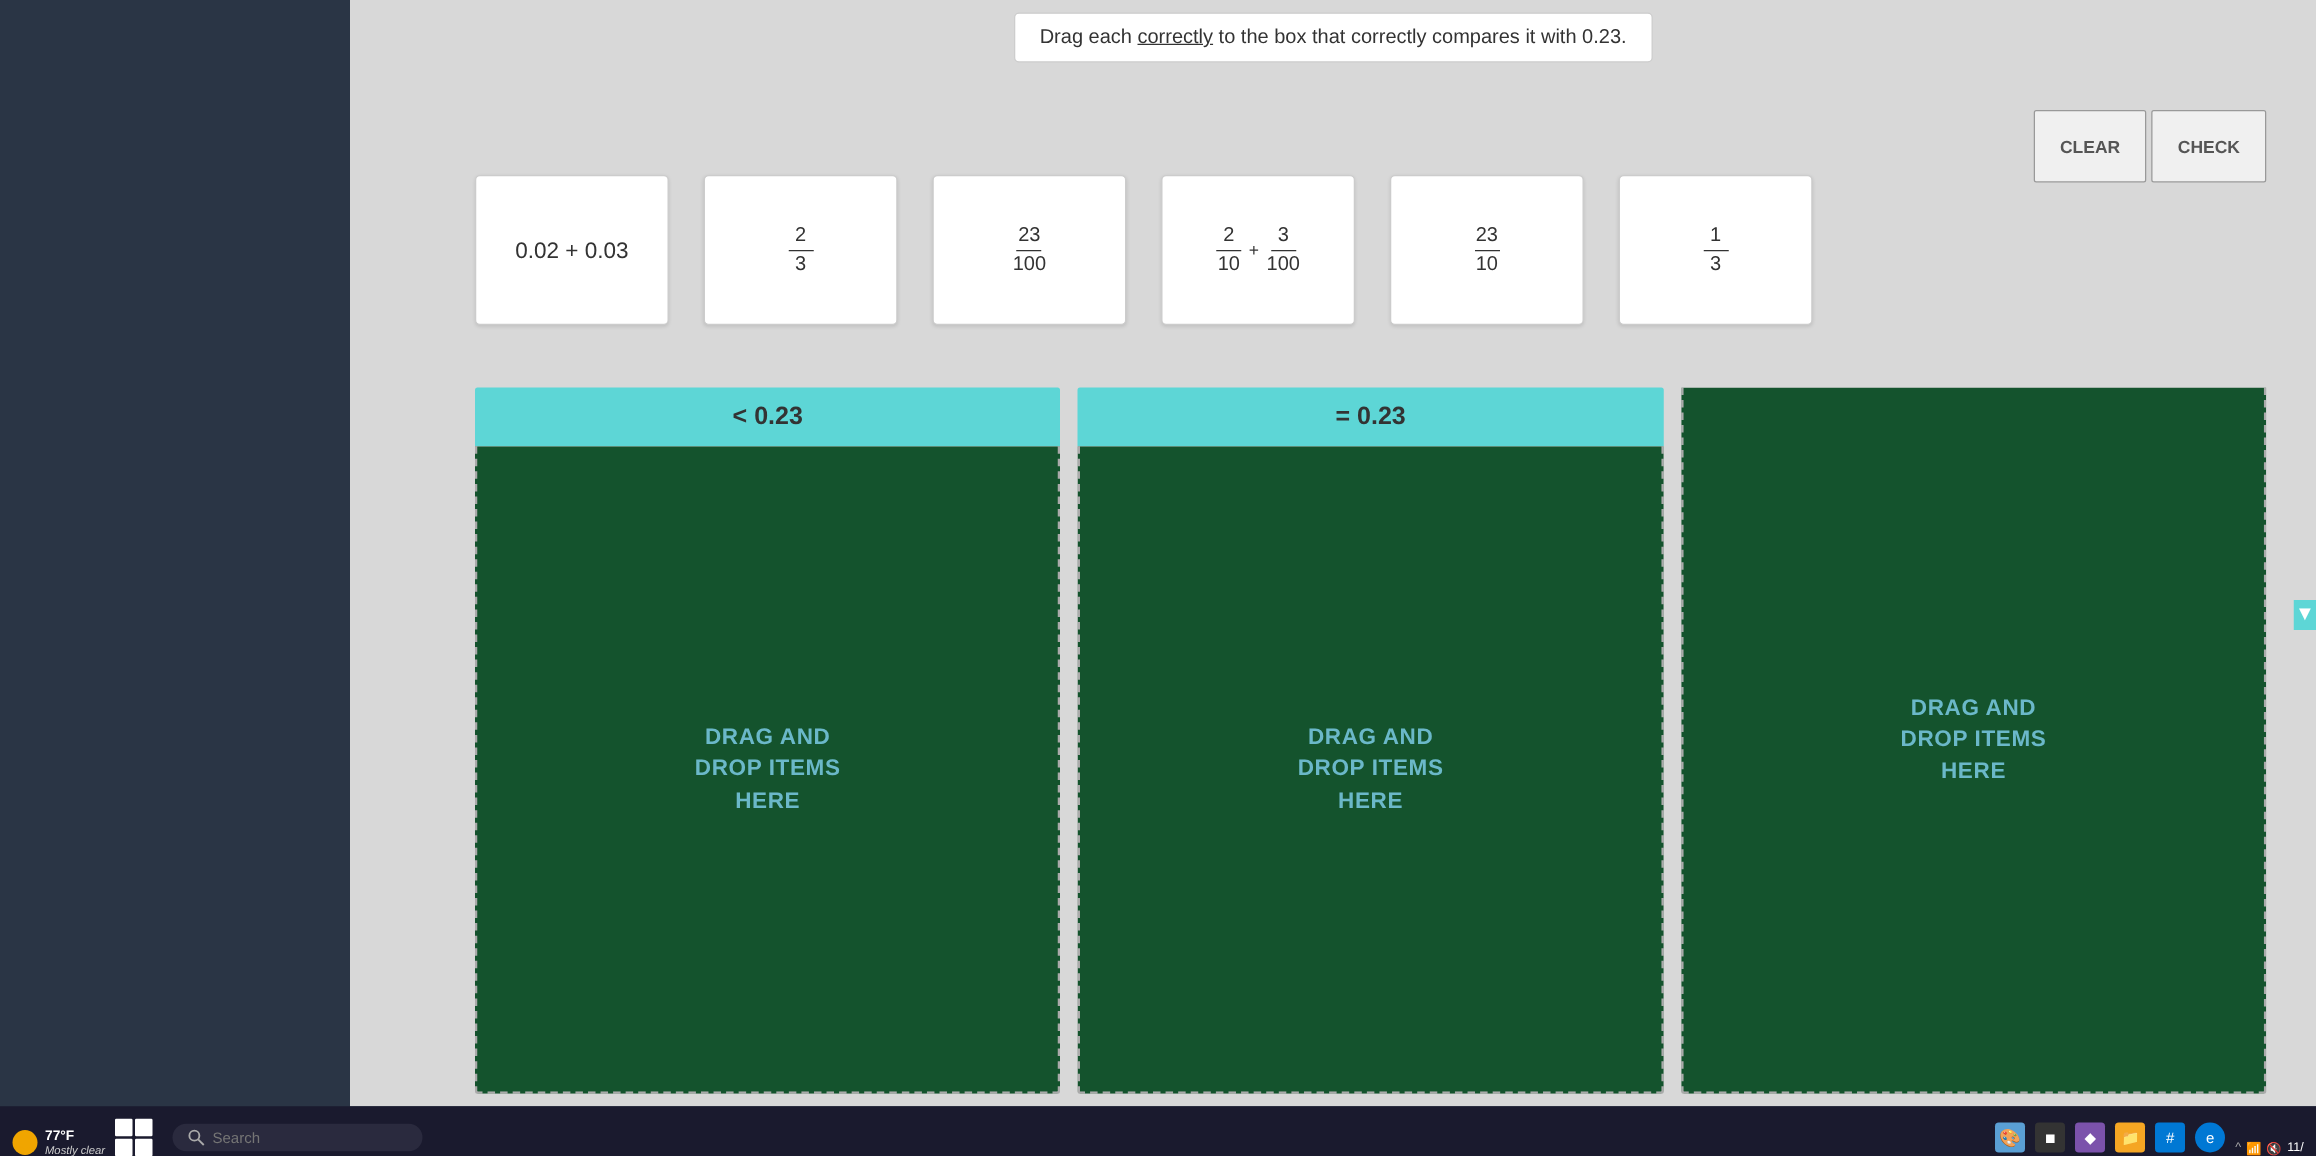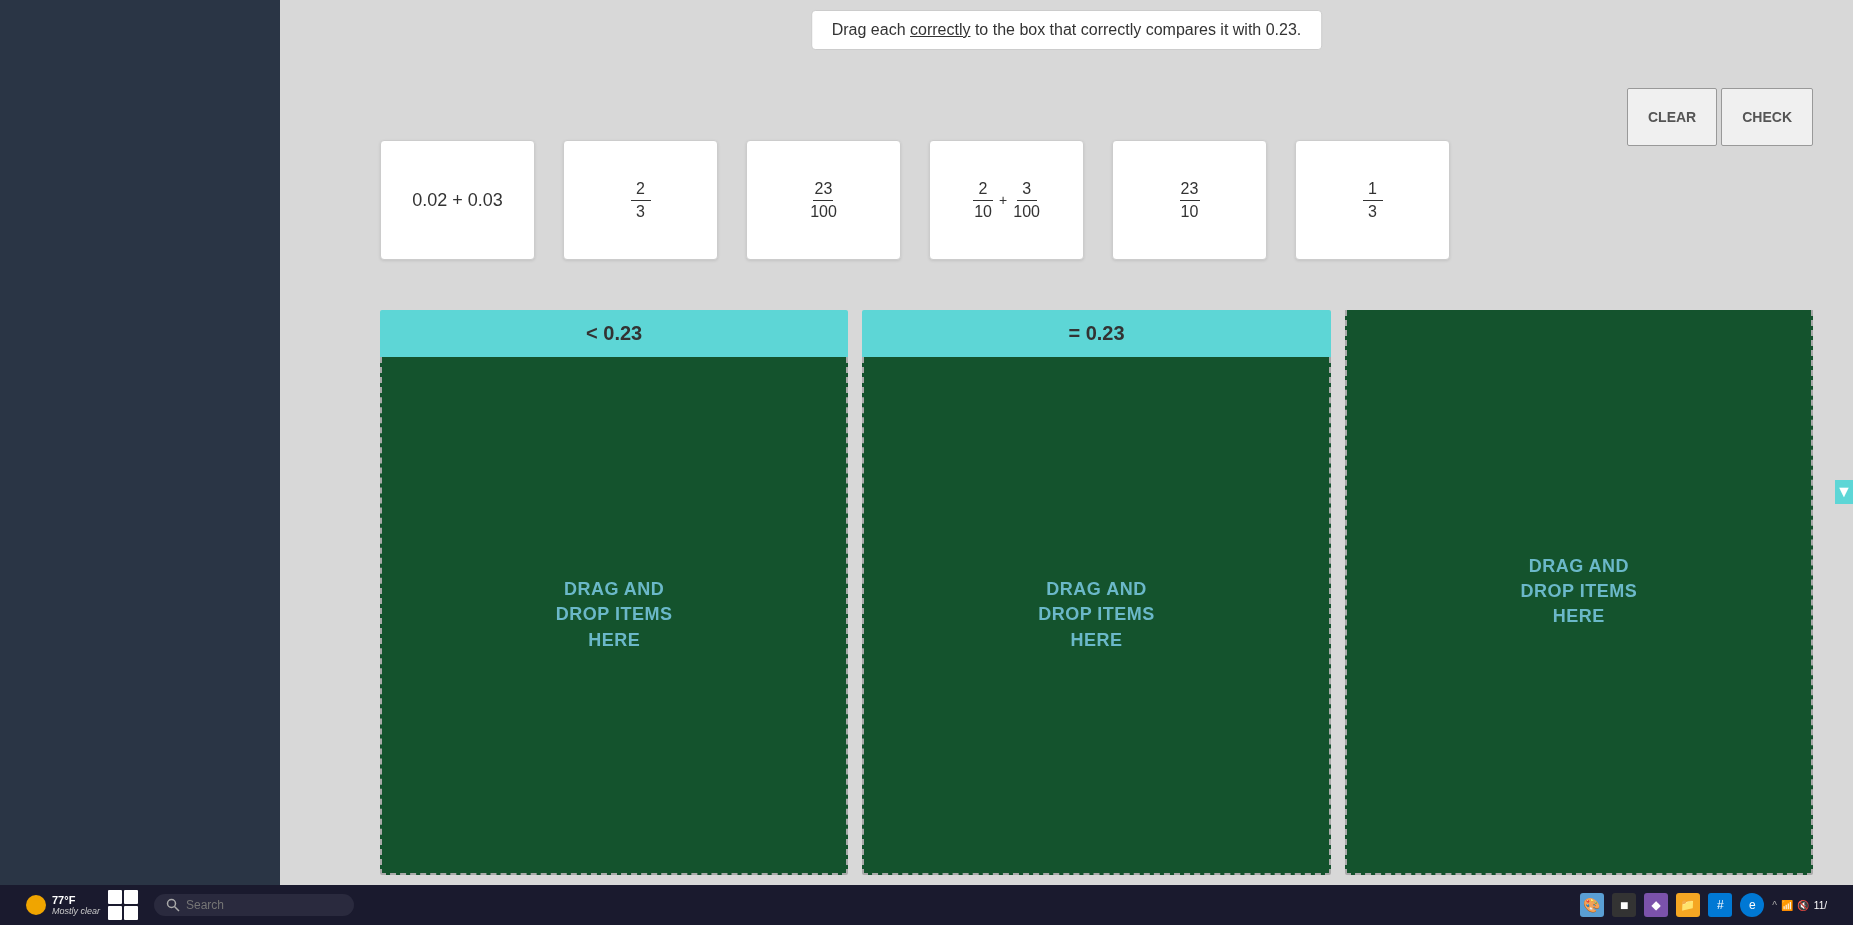--- a/index.html
+++ b/index.html
@@ -180,22 +180,22 @@
 
     
     .taskbar {
       position: absolute;
       bottom: 0;
       left: 0;
       right: 0;
       height: 40px;
       background: #1a1a2e;
       display: flex;
-      align-items: center;
-      padding: 0 26px;
+      align-items: flex-end;
+      padding: 0 10px;
       gap: 8px;
     }
 
     .weather-widget {
       display: flex;
       align-items: center;
       gap: 6px;
       color: white;
       font-size: 11px;
     }

